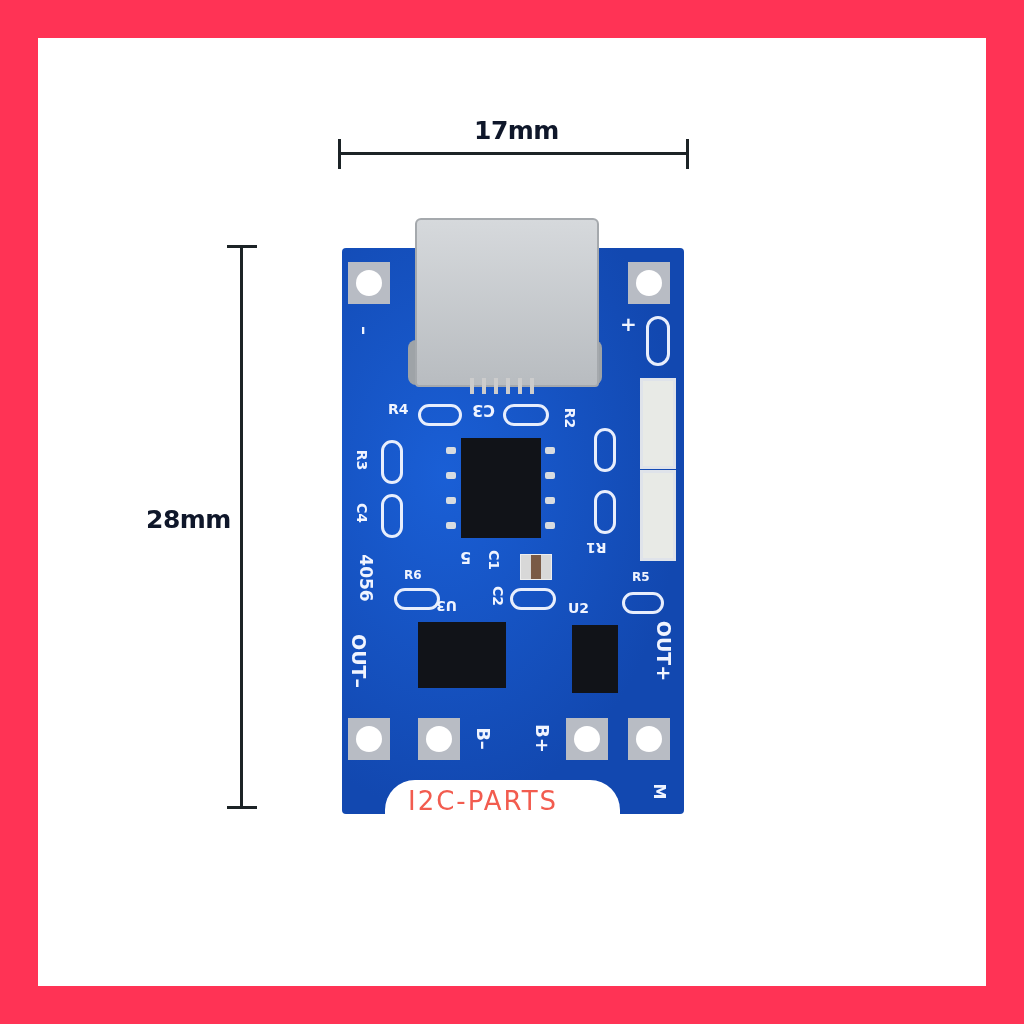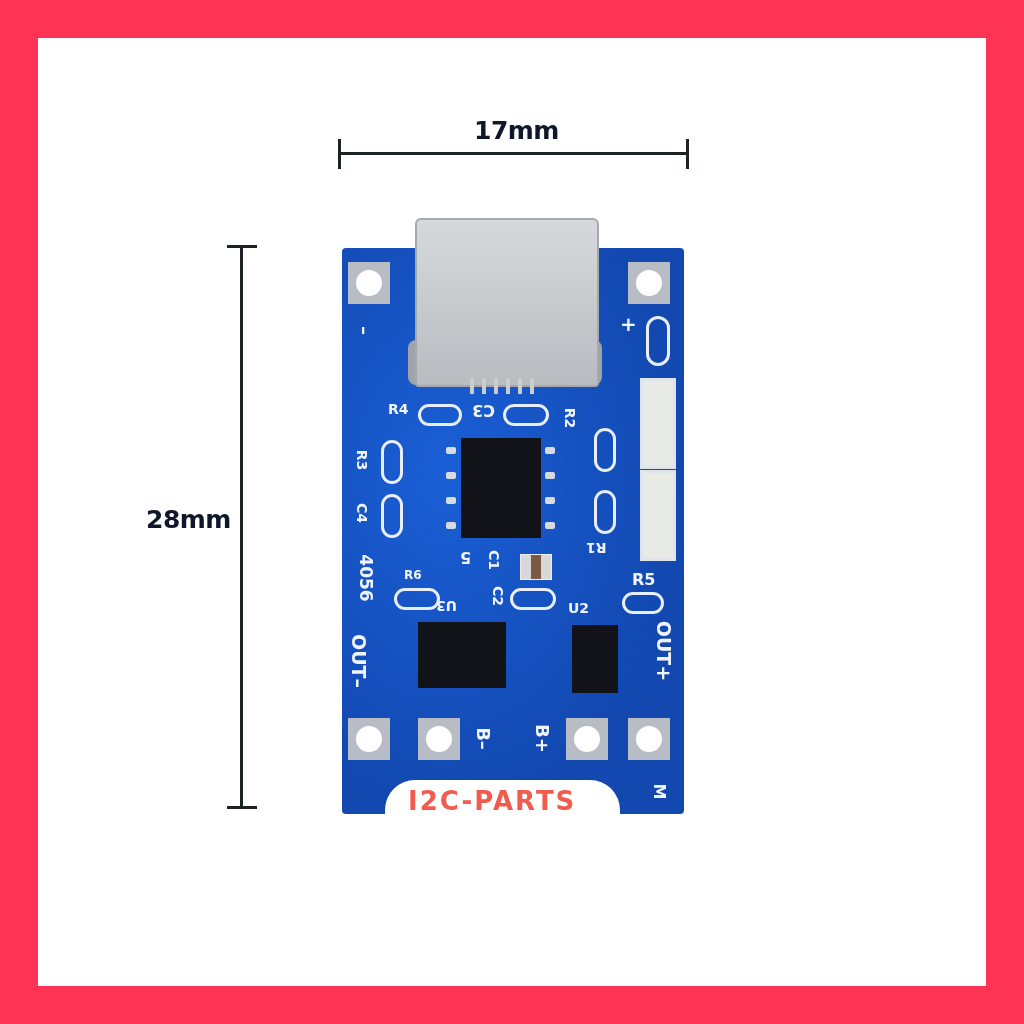--- a/index.html
+++ b/index.html
@@ -17,21 +17,21 @@
   .pad { position:absolute; width:42px; height:42px; background:#b8bcc4; }
   .pad::after { content:""; position:absolute; left:8px; top:8px; width:26px; height:26px; border-radius:50%; background:#fff; }
   .usb { position:absolute; left:415px; top:218px; width:180px; height:165px; background:linear-gradient(#d6d9dc,#b8bcc0); border-radius:6px 6px 4px 4px; border:2px solid #a5a9ad; }
   .usb-lip { position:absolute; left:408px; top:340px; width:194px; height:45px; background:#9ea3a7; border-radius:8px; }
   .usb-pin { position:absolute; top:378px; width:4px; height:16px; background:#ccc; }
   .chip { position:absolute; background:#111318; }
   .silk { position:absolute; color:#f0f4ff; font-weight:bold; font-family:"DejaVu Sans", sans-serif; }
   .comp { position:absolute; border:3px solid #e8eefc; border-radius:14px; }
   .pin { position:absolute; width:10px; height:7px; background:#d8dce0; border-radius:2px; }
   .led { position:absolute; left:640px; width:30px; height:85px; background:#e8eae6; border:3px solid #dfe3ea; }
-  .brand { position:absolute; left:408px; top:786px; color:#f25c4f; font-family:"DejaVu Sans", sans-serif; font-weight:bold; font-size:26px; letter-spacing:2px; }
+  .brand { position:absolute; left:408px; top:786px; color:#f25c4f; font-family:"DejaVu Sans", sans-serif; font-weight:normal; font-size:26px; letter-spacing:2px; }
 </style>
 </head>
 <body>
 
 <div class="canvas"></div>
 
 <div class="dim-label" style="left:474px; top:116px;">17mm</div>
 <div class="hline" style="left:340px; top:152px; width:348px;"></div>
 <div class="tick-v" style="left:338px; top:139px;"></div>
 <div class="tick-v" style="left:686px; top:139px;"></div>
@@ -92,21 +92,21 @@
 <div class="silk" style="left:352px; top:452px; font-size:14px; transform:rotate(90deg);">R3</div>
 <div class="silk" style="left:352px; top:505px; font-size:14px; transform:rotate(90deg);">C4</div>
 <div class="silk" style="left:586px; top:540px; font-size:14px; transform:rotate(180deg);">R1</div>
 <div class="silk" style="left:342px; top:568px; font-size:17px; transform:rotate(90deg);">4056</div>
 <div class="silk" style="left:460px; top:548px; font-size:16px; transform:rotate(180deg);">5</div>
 <div class="silk" style="left:484px; top:552px; font-size:14px; transform:rotate(90deg);">C1</div>
 <div class="silk" style="left:488px; top:588px; font-size:14px; transform:rotate(90deg);">C2</div>
 <div class="silk" style="left:404px; top:568px; font-size:12px;">R6</div>
 <div class="silk" style="left:436px; top:598px; font-size:14px; transform:rotate(180deg);">U3</div>
 <div class="silk" style="left:568px; top:600px; font-size:14px;">U2</div>
-<div class="silk" style="left:632px; top:570px; font-size:16px;">R5</div>
+<div class="silk" style="left:632px; top:570px; font-size:12px;">R5</div>
 <div class="silk" style="left:332px; top:650px; font-size:19px; transform:rotate(90deg);">OUT–</div>
 <div class="silk" style="left:634px; top:640px; font-size:19px; transform:rotate(90deg);">OUT+</div>
 
 <div class="chip" style="left:418px; top:622px; width:88px; height:66px;"></div>
 <div class="chip" style="left:572px; top:625px; width:46px; height:68px;"></div>
 
 <div class="pad" style="left:348px; top:718px;"></div>
 <div class="pad" style="left:418px; top:718px;"></div>
 <div class="pad" style="left:566px; top:718px;"></div>
 <div class="pad" style="left:628px; top:718px;"></div>

